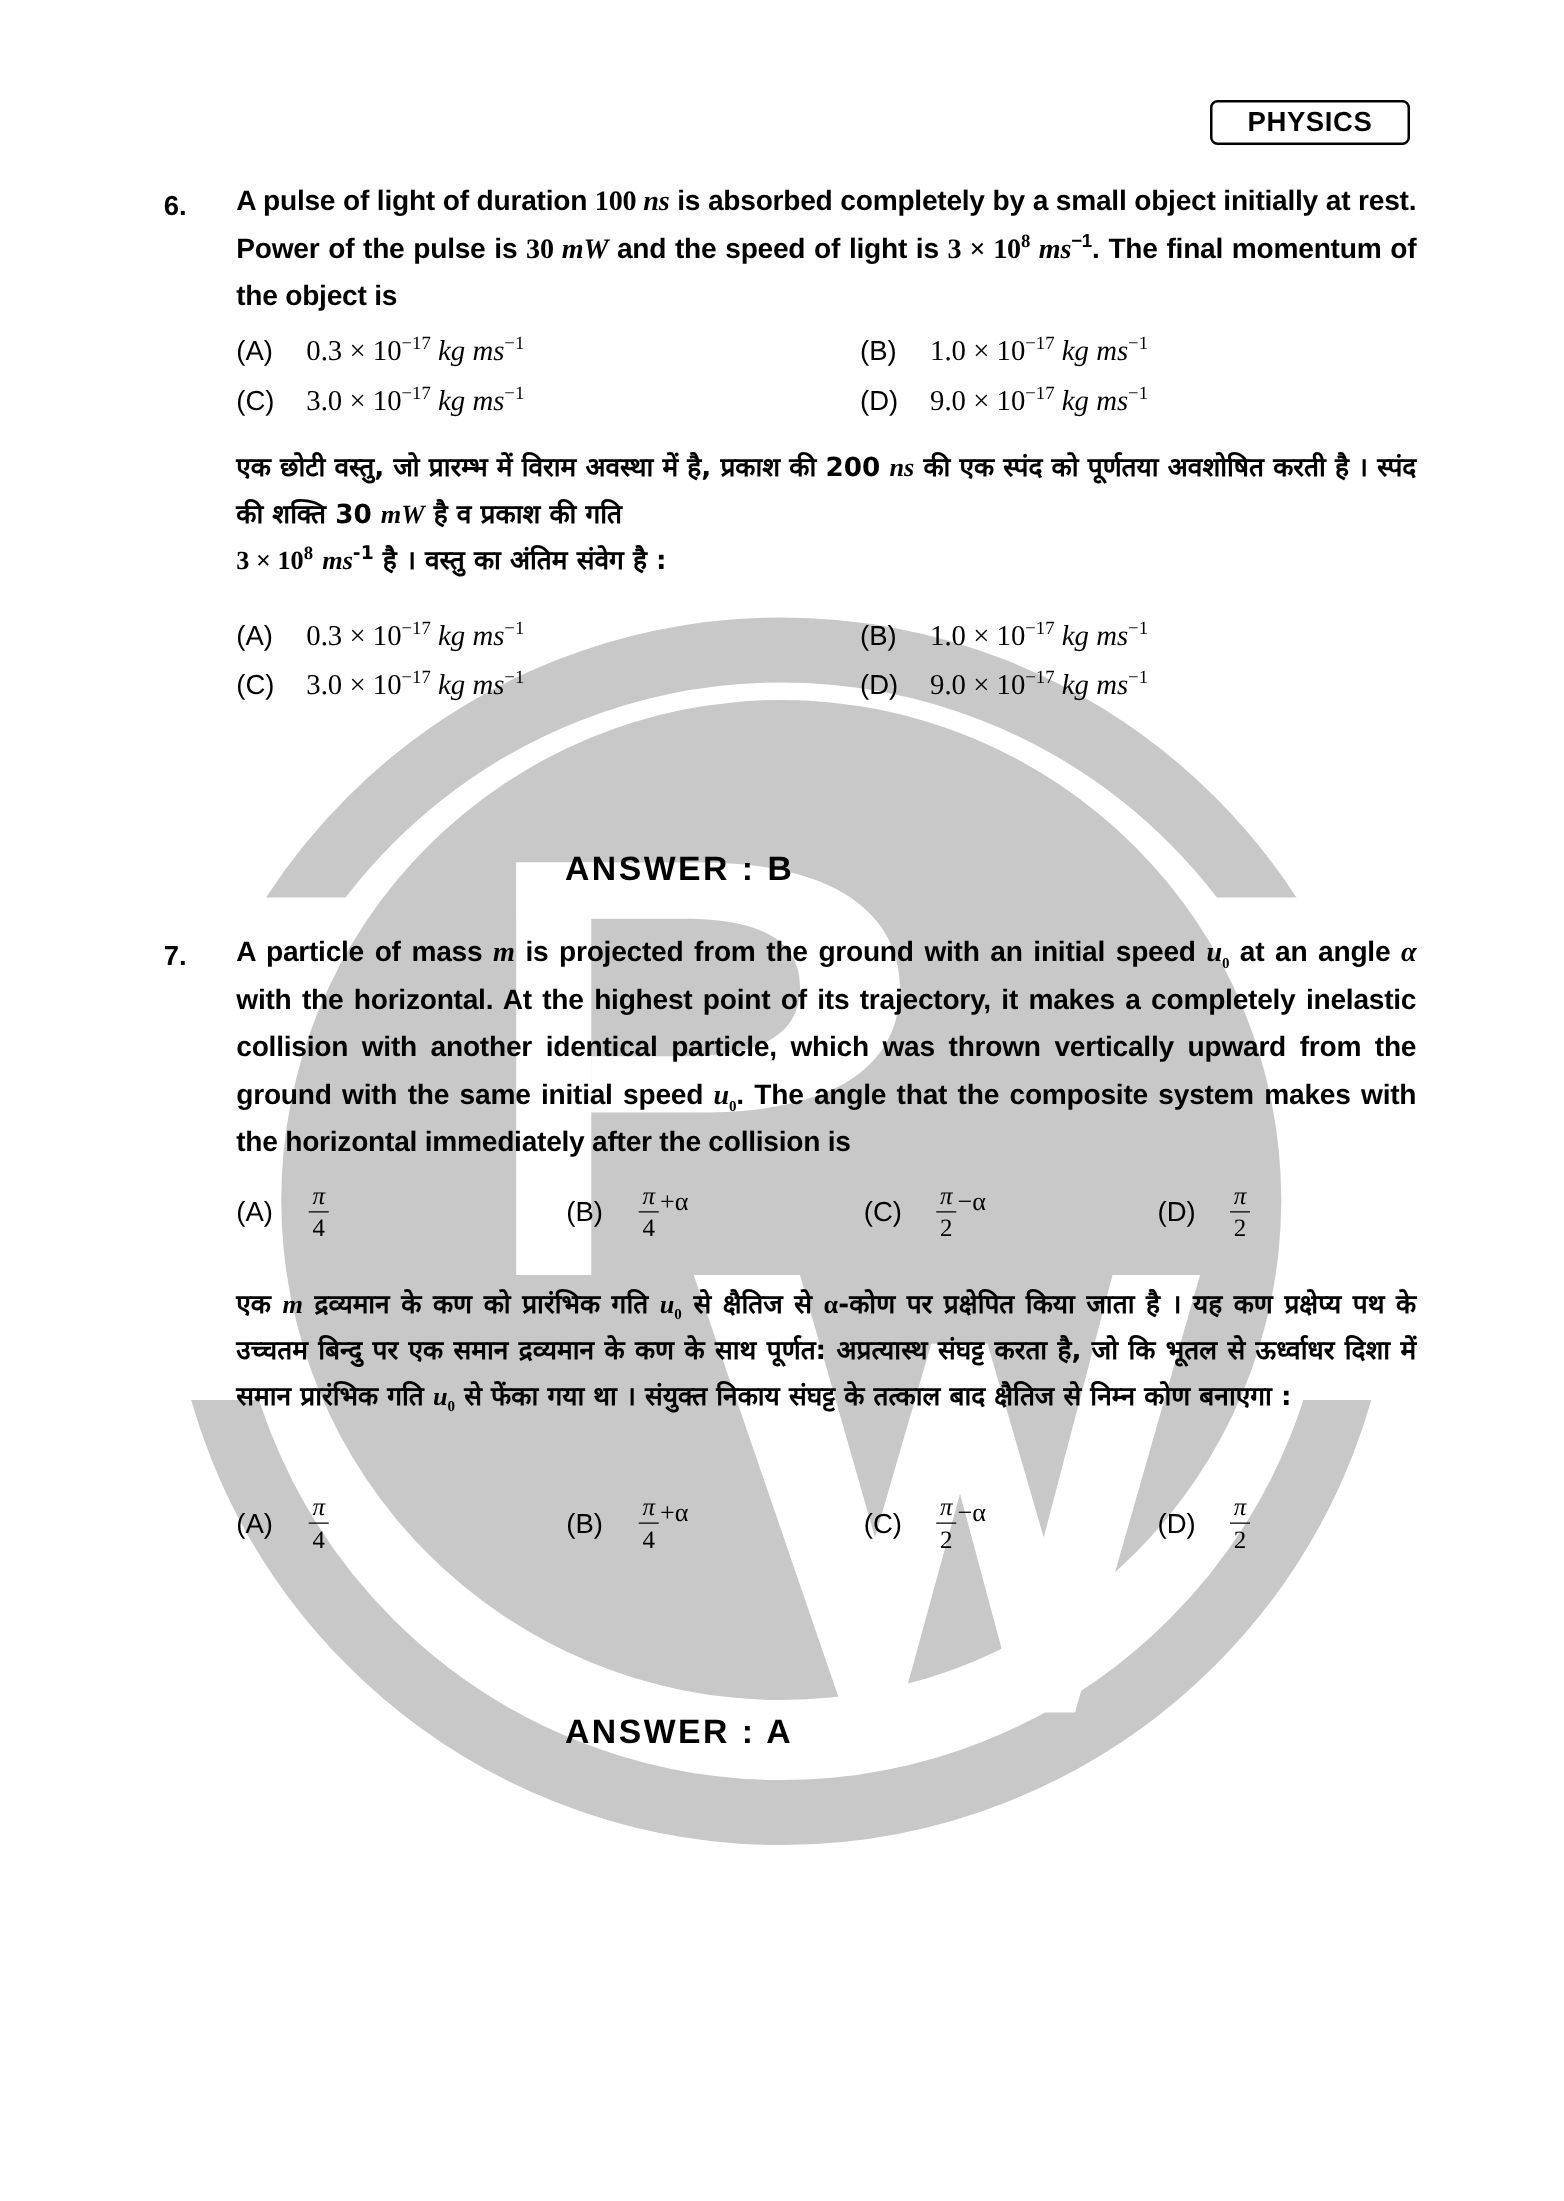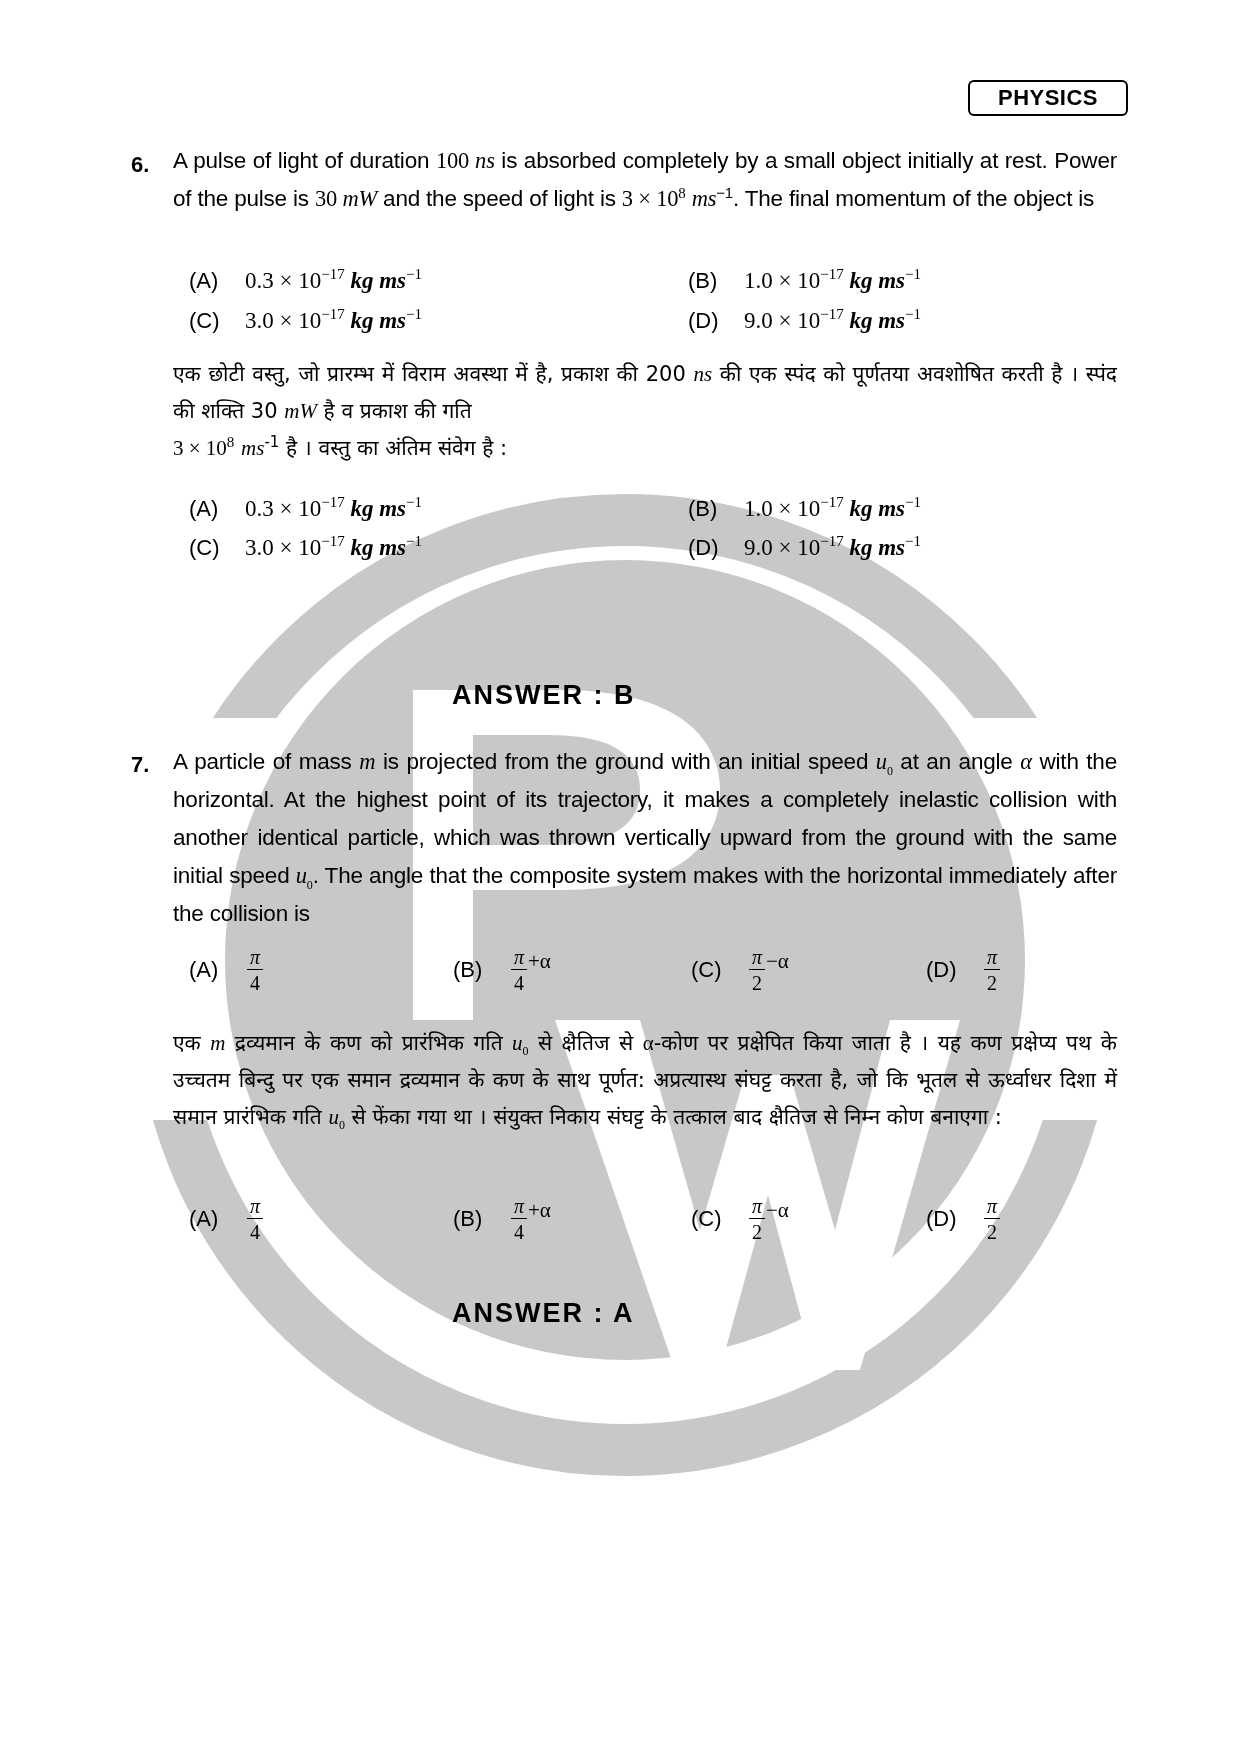--- a/index.html
+++ b/index.html
@@ -4,31 +4,31 @@
 <style>
   html, body { margin: 0; padding: 0; background: #ffffff; }
   body { width: 1251px; height: 1761px; position: relative; overflow: hidden;
          font-family: "Liberation Sans", sans-serif; color: #000; }
   .wm { position: absolute; left: 0; top: 0; width: 1251px; height: 1761px; z-index: 0; pointer-events: none; }
   .content { position: absolute; left: 0; top: 0; width: 1251px; height: 1696px; z-index: 1; }
   .subject-badge { position: absolute; left: 968px; top: 80px; width: 160px; height: 36px;
                    border: 2px solid #000; border-radius: 6px; display: flex; align-items: center;
                    justify-content: center; font-weight: bold; font-size: 22px; letter-spacing: 0.5px; box-sizing: border-box; }
   .qnum { position: absolute; left: 131px; font-weight: bold; font-size: 22px; }
-  .para { position: absolute; left: 173px; width: 944px; font-size: 22.5px; line-height: 38px; text-align: justify; }
+  .para { position: absolute; left: 189px; width: 944px; font-size: 22.5px; line-height: 38px; text-align: justify; font-weight: bold; }
   .para.en { font-family: "Liberation Sans", sans-serif; letter-spacing: -0.2px; }
   .para.hi { font-family: "DejaVu Sans", sans-serif; font-size: 21px; line-height: 37px; }
   .m { font-family: "Liberation Serif", serif; }
   .mi { font-family: "Liberation Serif", serif; font-style: italic; }
   sup { font-size: 15px; line-height: 0; }
   sub { font-size: 12px; line-height: 0; }
   .opt { position: absolute; font-size: 22px; display: flex; align-items: baseline; white-space: nowrap; }
   .opt .lab { width: 56px; display: inline-block; }
   .opt .val { font-family: "Liberation Serif", serif; font-size: 23px; }
-  .opt .val i { font-family: "Liberation Serif", serif; font-weight: bold; }
+  .opt .val i { font-family: "Liberation Serif", serif; }
   .fopt { position: absolute; font-size: 22px; display: flex; align-items: center; white-space: nowrap; }
   .fopt .lab { width: 58px; display: inline-block; }
   .frac { display: inline-flex; flex-direction: column; align-items: center; font-family: "Liberation Serif", serif; font-size: 20px; line-height: 22px; }
   .frac .num { font-style: italic; border-bottom: 1.5px solid #000; padding: 0 3px 1px 3px; }
   .frac .den { padding-top: 2px; }
   .tail { font-family: "Liberation Serif", serif; font-size: 21px; margin-left: 1px; margin-top: -18px; }
   .answer { position: absolute; left: 452px; font-weight: bold; font-size: 27px; letter-spacing: 2px; margin-top: 28px; }
 </style>
 </head>
 <body>
@@ -176,15 +176,15 @@
   </div>
   <div class="fopt" style="left:926px; top:1195px">
     <span class="lab">(D)</span>
     <span class="frac">
         <span class="num">π</span>
         <span class="den">2</span>
       </span>
     <span class="tail"></span>
   </div>
 
-  <div class="answer" style="top:1270px">ANSWER : A</div>
+  <div class="answer" style="top:1342px">ANSWER : A</div>
 
 </div>
 
 </body></html>

